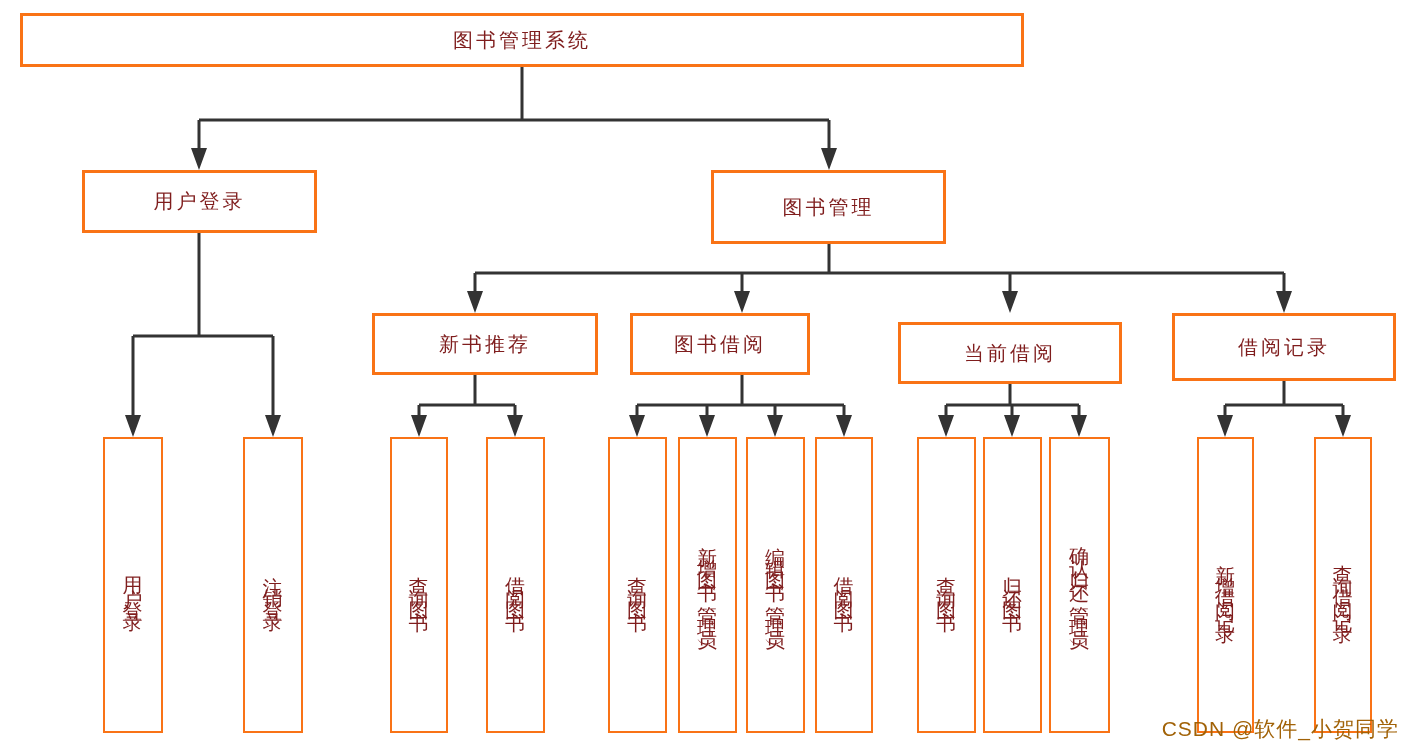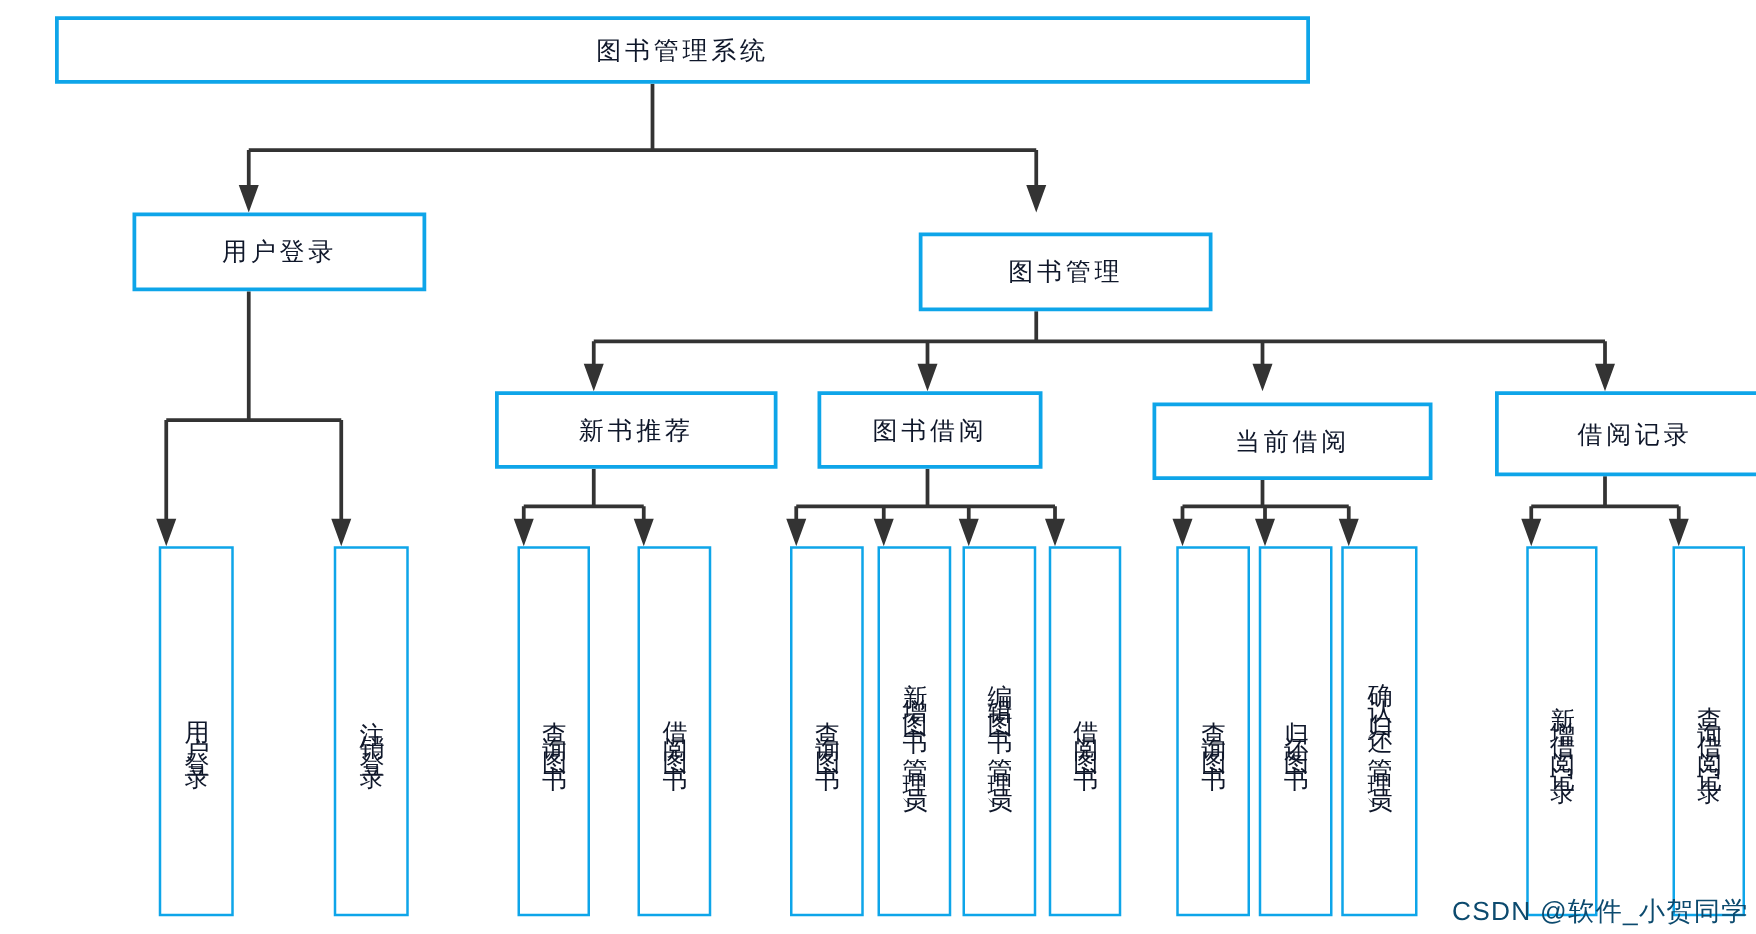--- a/index.html
+++ b/index.html
@@ -3,49 +3,48 @@
 <meta charset="utf-8">
 <style>
   html,body{margin:0;padding:0;background:#ffffff;}
   body{font-family:"Liberation Sans","DejaVu Sans",sans-serif;}
   .stage{position:relative;width:1405px;height:747px;background:#ffffff;overflow:hidden;}
   .connectors{position:absolute;left:0;top:0;z-index:1;}
   .box{
     position:absolute;
     box-sizing:border-box;
     background:#ffffff;
-    border:3px solid #0ea5e9;
-    color:#0f172a;
+    border:3px solid #f97316;
+    color:#7f1d1d;
     display:flex;
     align-items:center;
     justify-content:center;
     font-size:20px;
     letter-spacing:3px;
     z-index:2;
     white-space:nowrap;
-    margin-left:24px;
   }
   .leaf{
     top:437px;
     height:296px;
     border-width:2.5px;
   }
   .vtext{
     writing-mode:vertical-rl;
     letter-spacing:12px;
     font-size:20px;
     line-height:1;
     max-height:290px;
   }
   .watermark{
     position:absolute;
     right:6px;
     bottom:4px;
     font-size:21px;
-    color:#0c4a6e;
+    color:#a16207;
     letter-spacing:1px;
     z-index:3;
   }
 </style>
 </head>
 <body>
 
 <div class="stage">
 
   <svg class="connectors" width="1405" height="747" viewBox="0 0 1405 747">
@@ -77,21 +76,21 @@
          M938,415 L954,415 L946,437 Z
          M1004,415 L1020,415 L1012,437 Z
          M1071,415 L1087,415 L1079,437 Z
          M1217,415 L1233,415 L1225,437 Z
          M1335,415 L1351,415 L1343,437 Z"></path>
   </svg>
 
   <div class="box" style="left:20px;top:13px;width:1004px;height:54px">图书管理系统</div>
 
   <div class="box" style="left:82px;top:170px;width:235px;height:63px">用户登录</div>
-  <div class="box" style="left:711px;top:186px;width:235px;height:63px">图书管理</div>
+  <div class="box" style="left:711px;top:170px;width:235px;height:74px">图书管理</div>
 
   <div class="box" style="left:372px;top:313px;width:226px;height:62px">新书推荐</div>
   <div class="box" style="left:630px;top:313px;width:180px;height:62px">图书借阅</div>
   <div class="box" style="left:898px;top:322px;width:224px;height:62px">当前借阅</div>
   <div class="box" style="left:1172px;top:313px;width:224px;height:68px">借阅记录</div>
 
   <div class="box leaf" style="left:103px;width:60px">
     <span class="vtext">用户登录</span>
   </div>
   <div class="box leaf" style="left:243px;width:60px">

